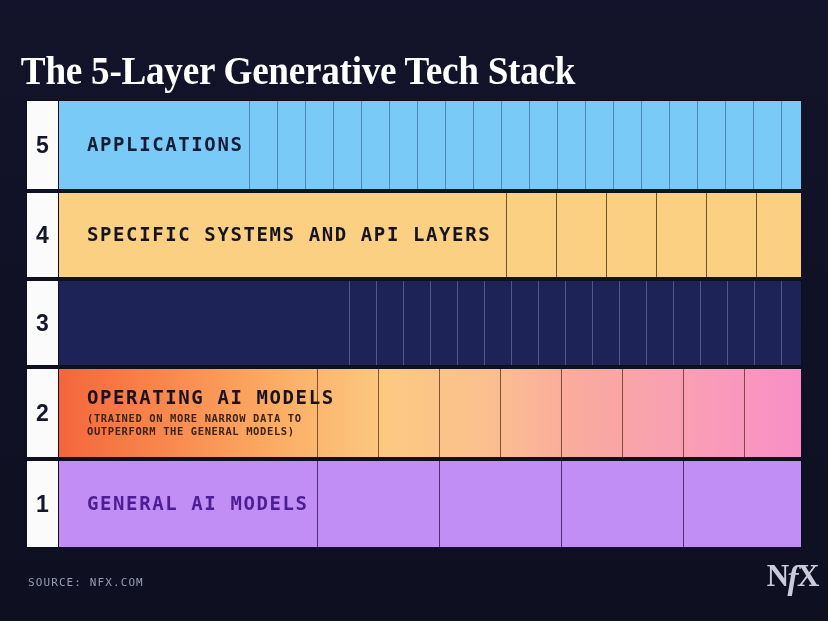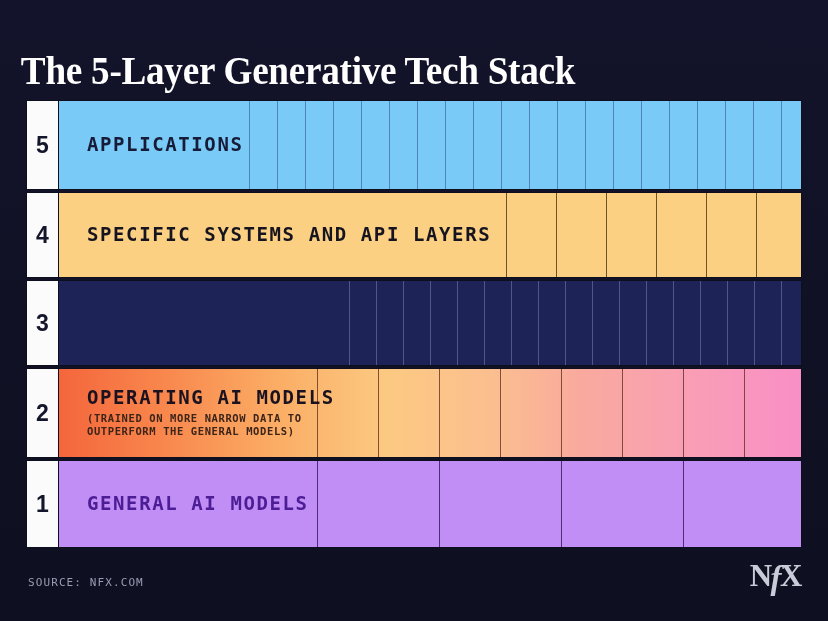--- a/index.html
+++ b/index.html
@@ -176,21 +176,21 @@
     left: 28px;
     top: 576px;
     font-family: "DejaVu Sans Mono", "Liberation Mono", monospace;
     font-size: 11px;
     letter-spacing: 1.1px;
     color: #9a9cb4;
   }
 
   .logo {
     position: absolute;
-    right: 26px;
+    right: 9px;
     top: 559px;
     font-family: "Liberation Serif", "DejaVu Serif", serif;
     font-size: 31px;
     font-weight: bold;
     color: #c9cbd9;
     letter-spacing: -0.5px;
     line-height: 1;
     white-space: nowrap;
   }
   .logo .f {

